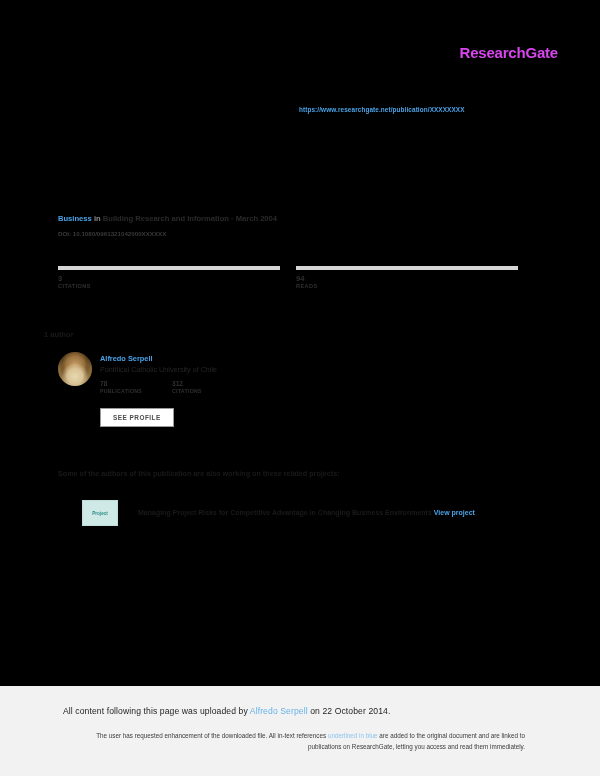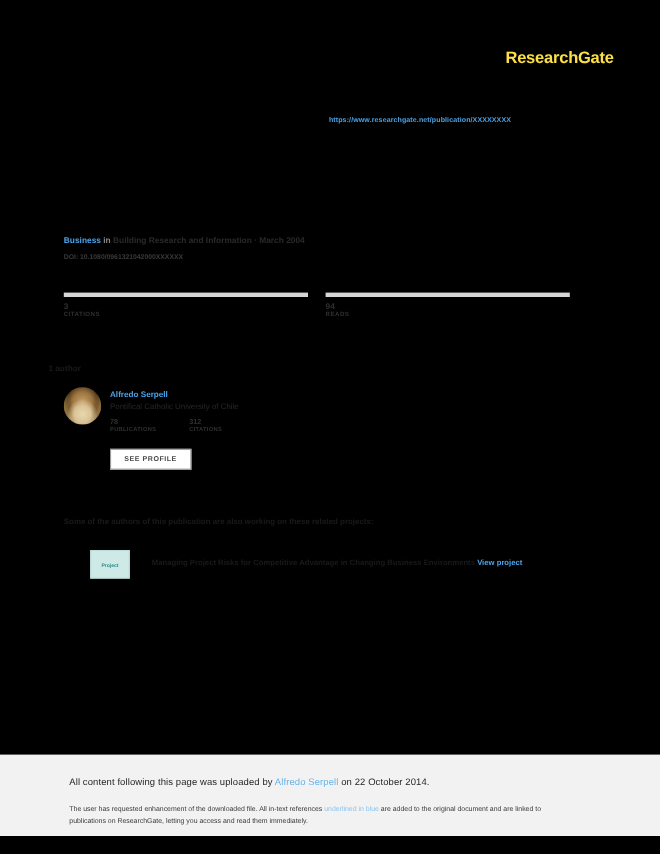--- a/index.html
+++ b/index.html
@@ -18,21 +18,21 @@
   
   .dark-region {
     position:absolute; left:0; top:0;
     width:600px; height:686px;
     background:#000000;
   }
 
   .rg-logo {
     position:absolute; right:42px; top:44px;
     font-size:15px; font-weight:bold;
-    color:#fde047;
+    color:#d946ef;
     letter-spacing:-0.2px;
     filter: blur(0.35px);
   }
 
   .rg-url {
     position:absolute; left:299px; top:106px;
     font-size:6.4px; font-weight:bold;
     color:#4aa3e8;
     letter-spacing:0.1px;
     filter: blur(0.55px);
@@ -181,22 +181,23 @@
     filter: blur(0.5px);
     white-space:nowrap;
   }
   .view-project {
     color:#4aa3e8;
   }
 
   
   .footer-region {
     position:absolute; left:0; top:686px;
-    width:600px; height:74px;
+    width:600px; height:90px;
     background:#f2f2f2;
+    text-align:right;
   }
   .upload-line {
     position:absolute; left:63px; top:20px;
     font-size:8.6px;
     color:#1f1f1f;
     letter-spacing:0.1px;
   }
   .upload-line .name { color:#68b3e8; }
   .disclaimer {
     position:absolute; left:63px; top:44px;

